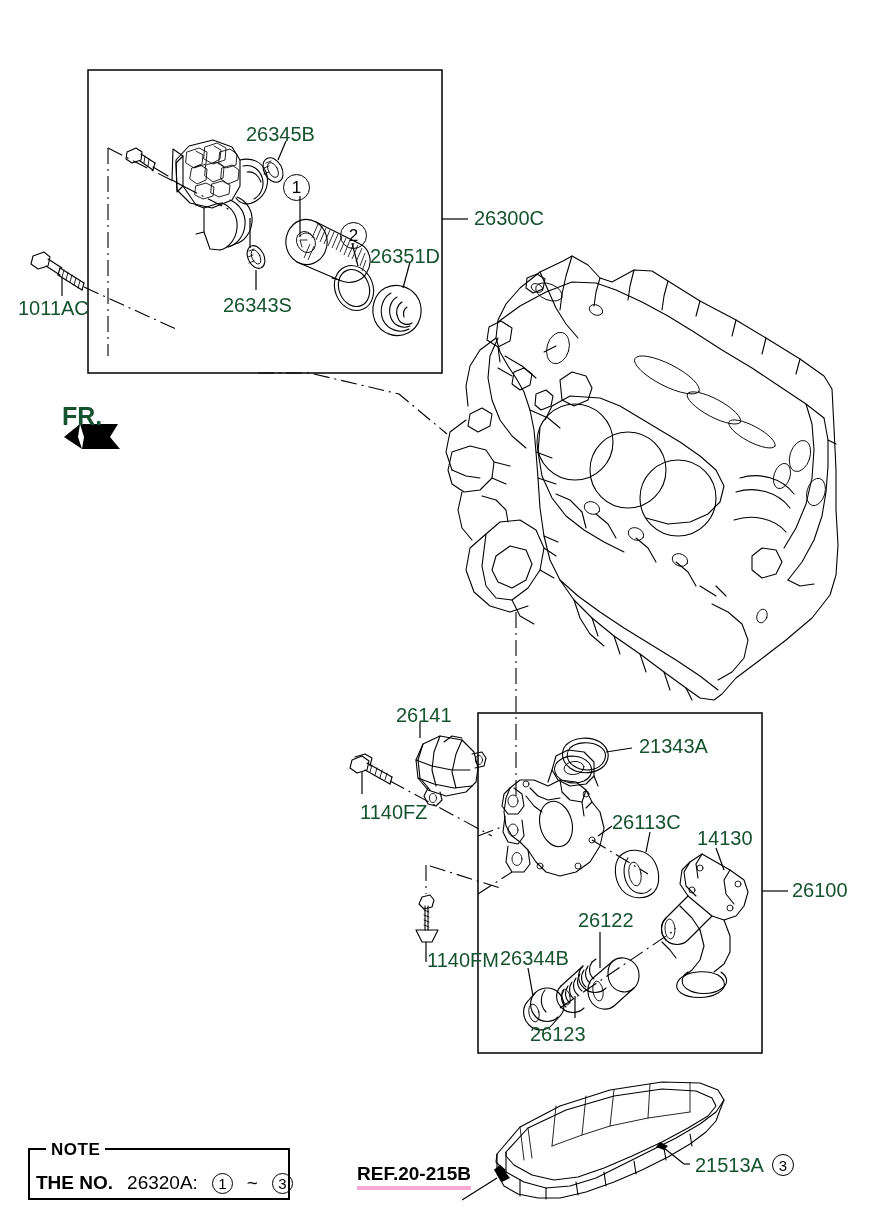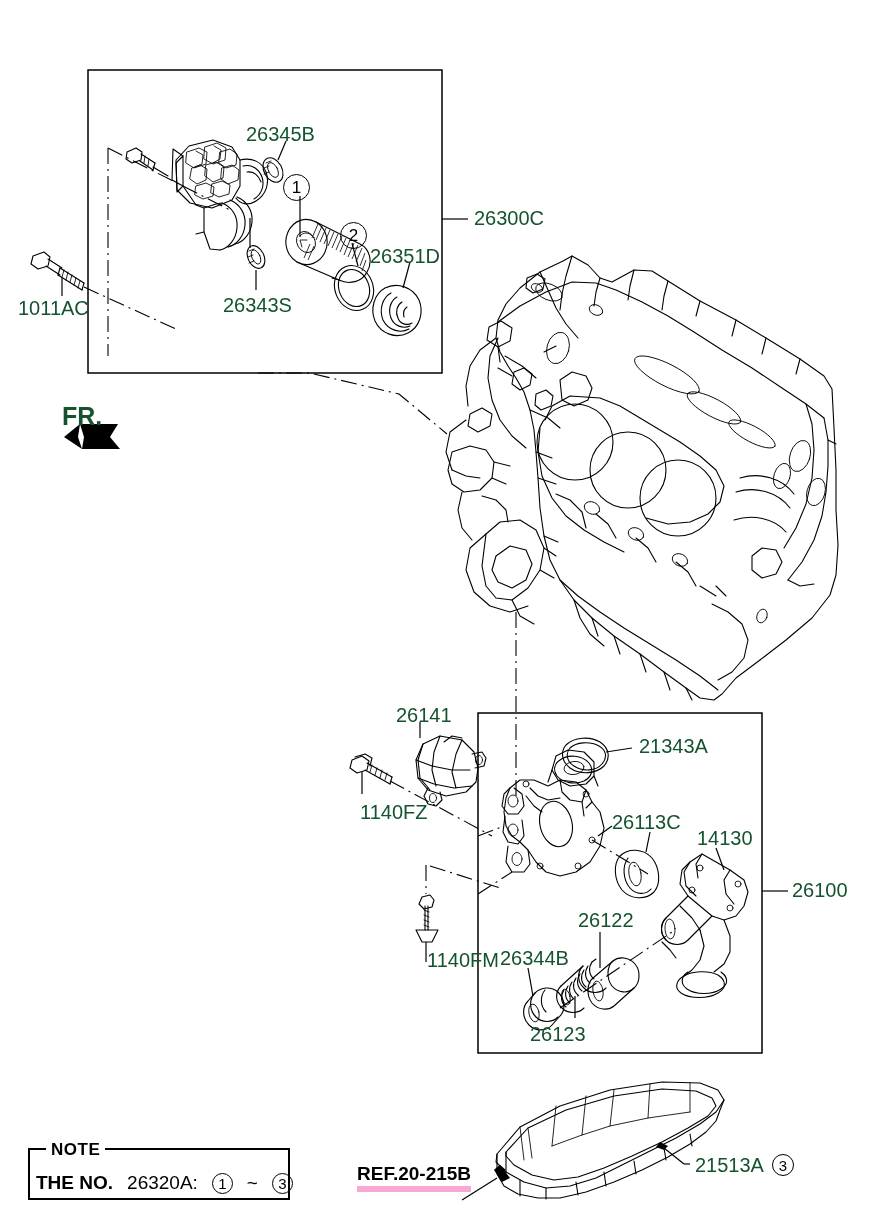--- a/index.html
+++ b/index.html
@@ -73,21 +73,21 @@
     border: 1.6px solid #000;
     border-radius: 50%;
     font-size: 15px;
     line-height: 1;
     font-weight: normal;
   }
   .ref-lbl {
     position: absolute;
     font-size: 19px;
     font-weight: bold;
-    border-bottom: 6px solid #f9a8d4;
+    border-bottom: 4px solid #f9a8d4;
     padding-bottom: 1px;
     white-space: nowrap;
   }
   .inline-circ {
     position: absolute;
     width: 22px; height: 22px;
     border: 1.7px solid #000;
     border-radius: 50%;
     display: flex; align-items: center; justify-content: center;
     font-size: 15px;

